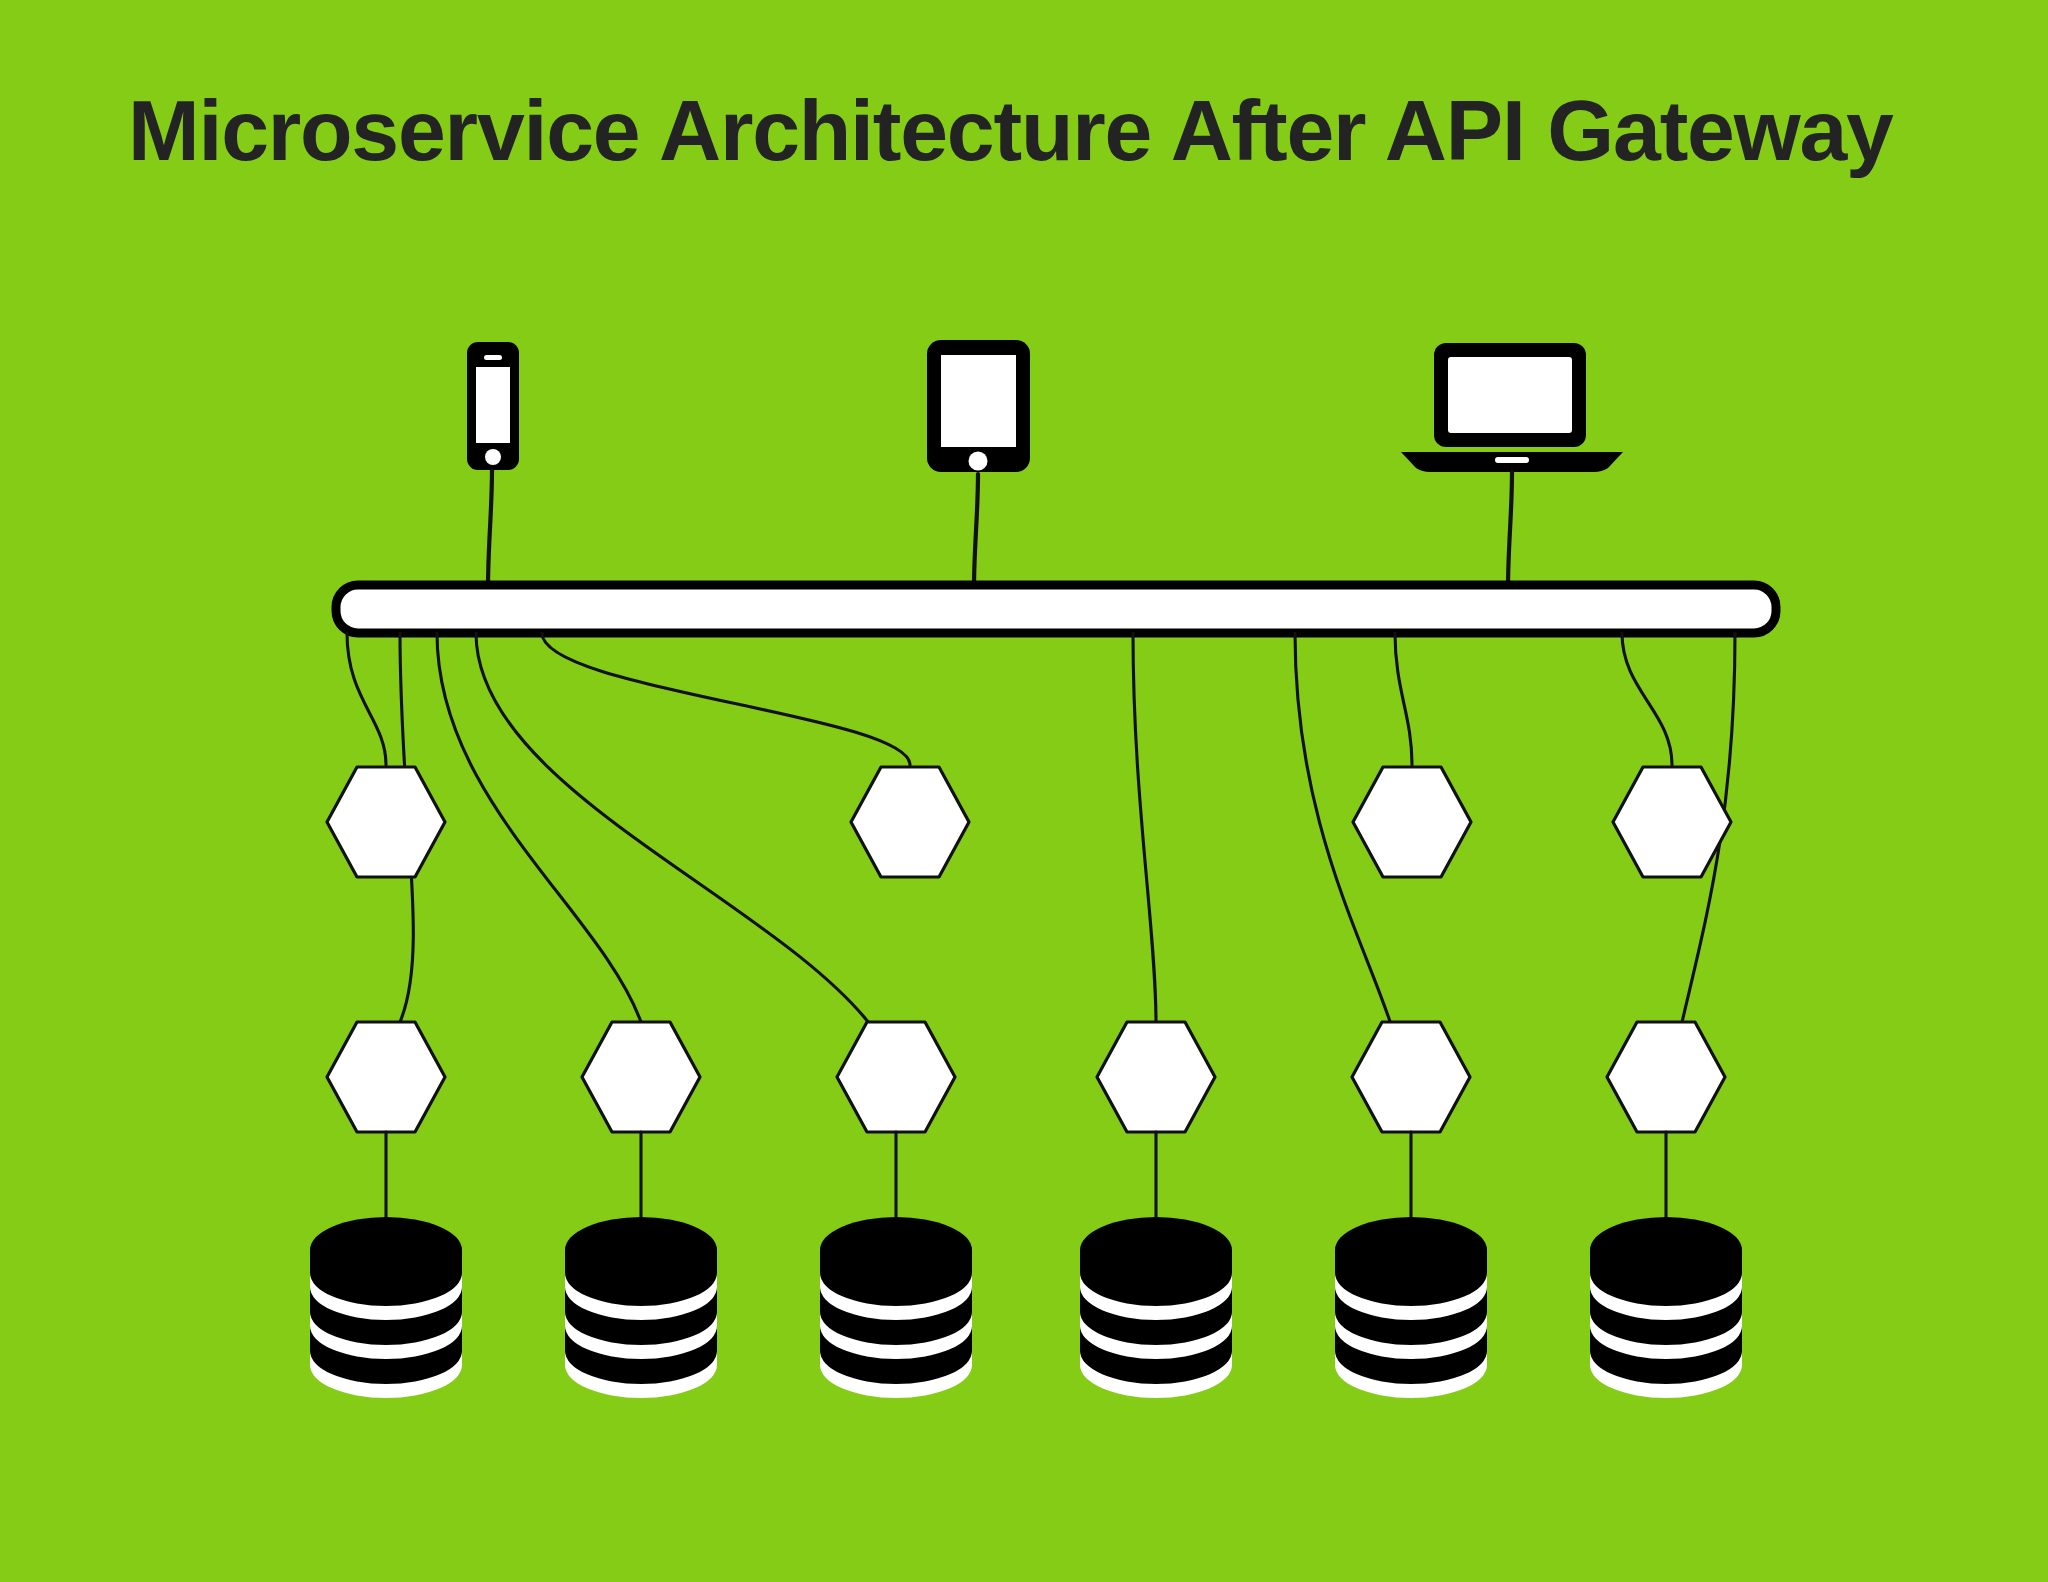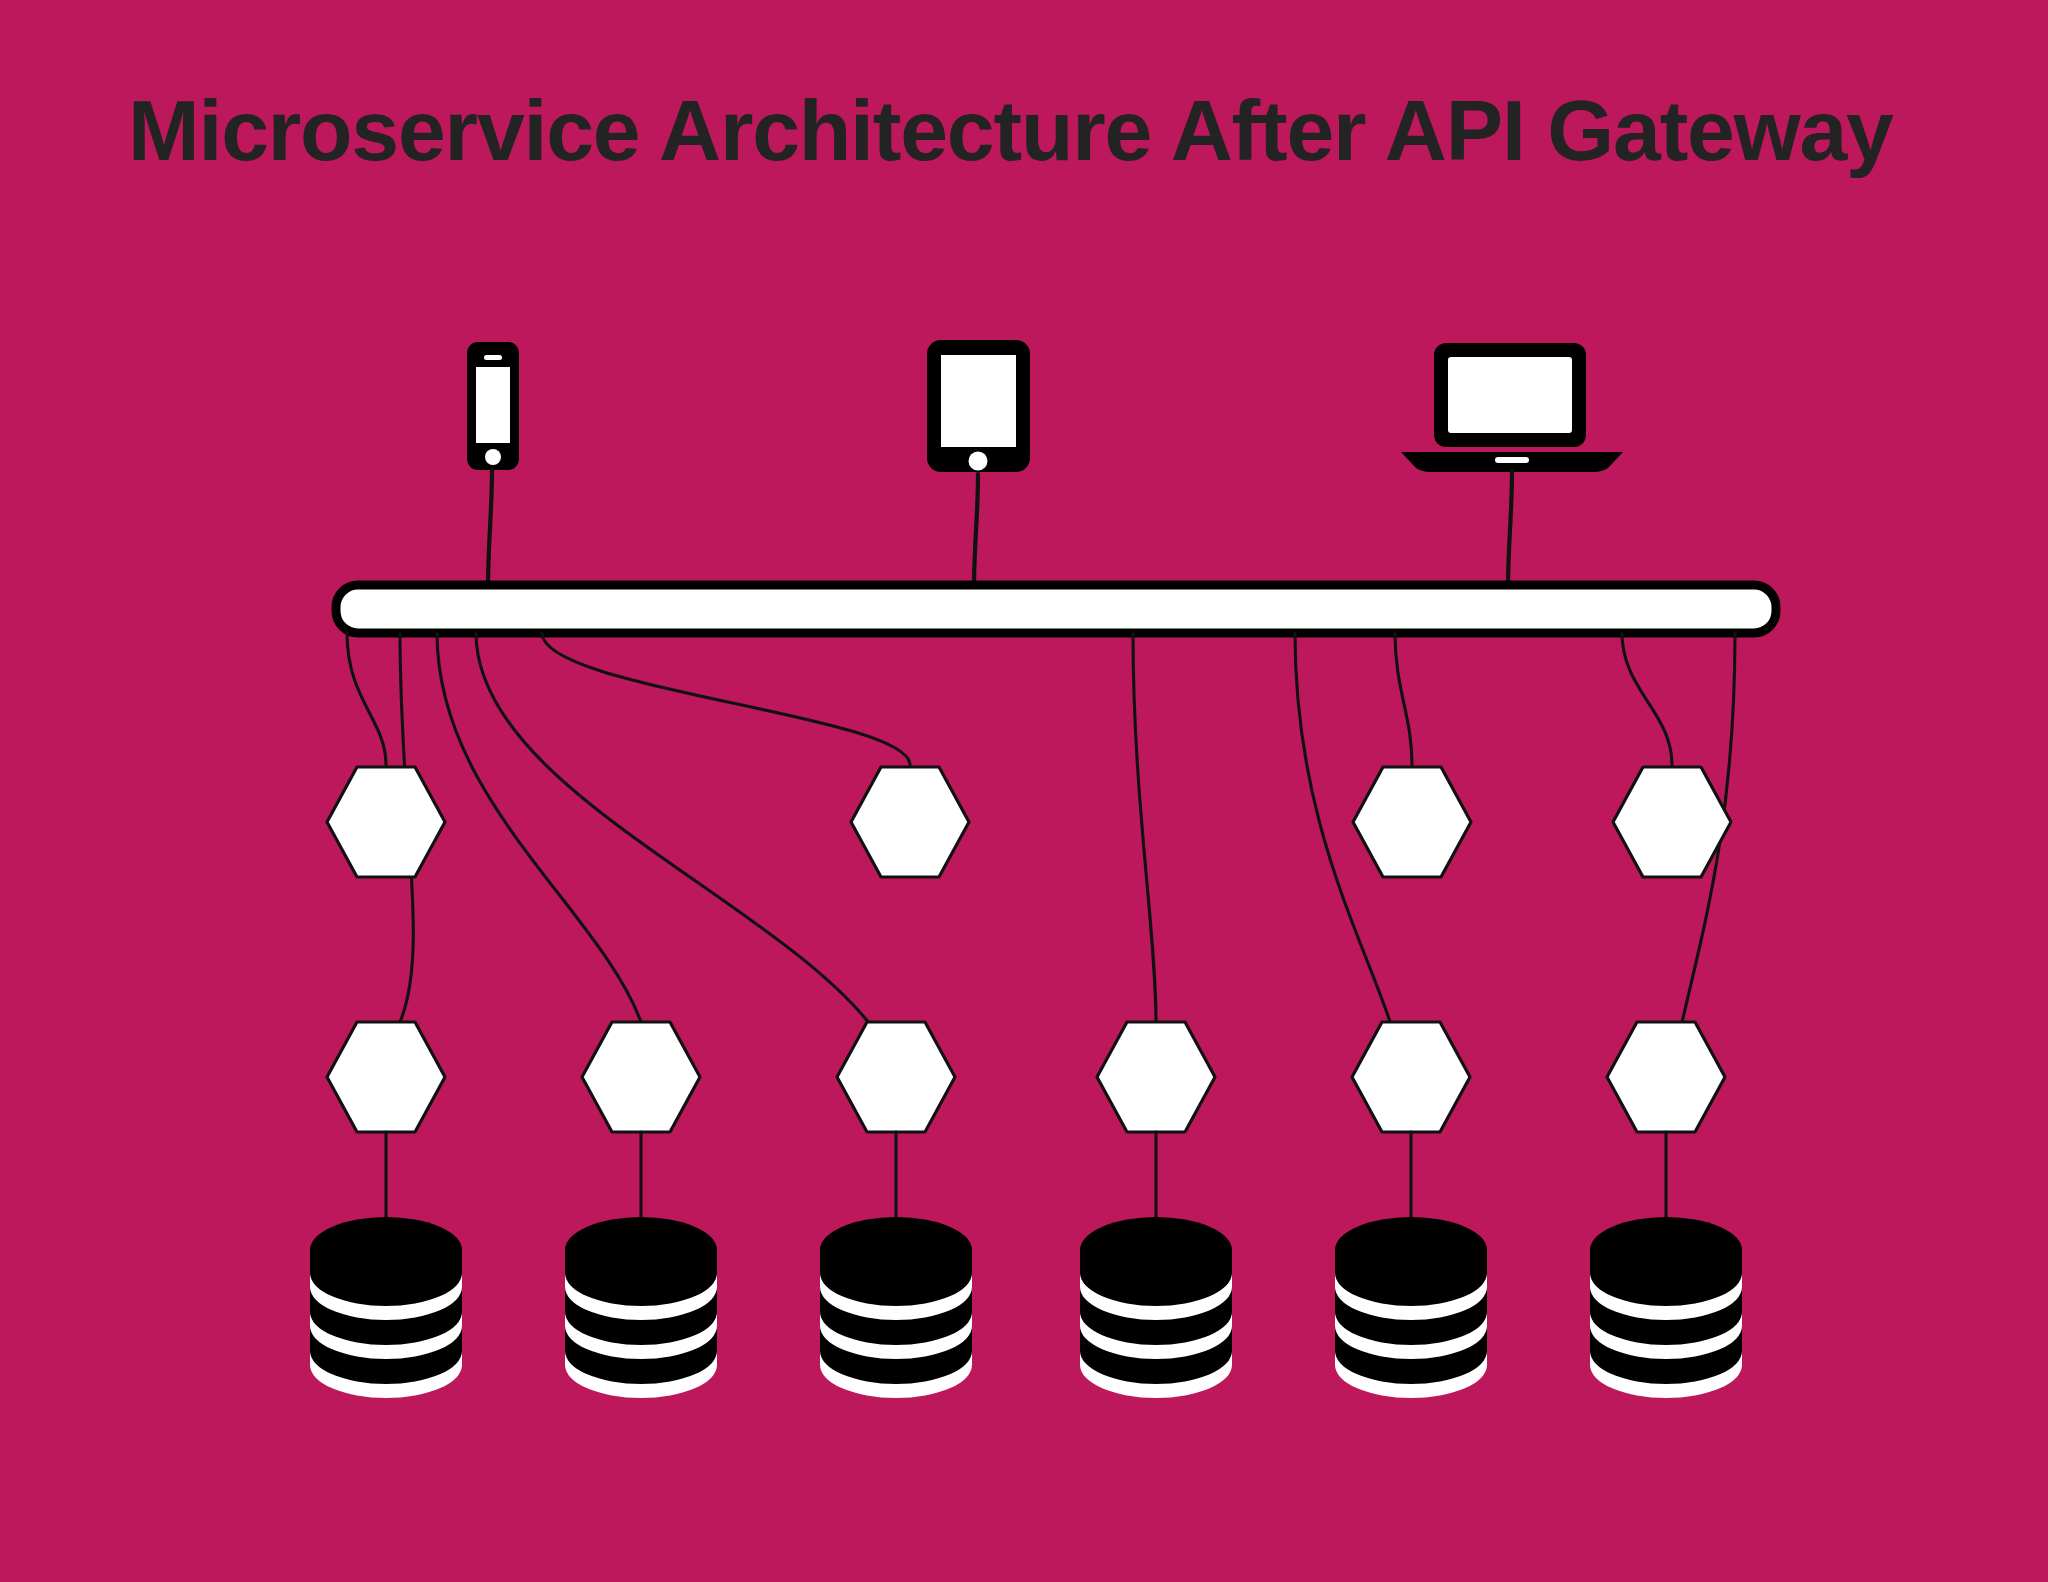--- a/index.html
+++ b/index.html
@@ -10,21 +10,21 @@
   body {
     width: 2048px;
     height: 1582px;
     font-family: "Liberation Sans", sans-serif;
     overflow: hidden;
   }
   #canvas {
     position: relative;
     width: 2048px;
     height: 1582px;
-    background: #be185d;
+    background: #84cc16;
   }
   #diagram-svg {
     position: absolute;
     top: 0;
     left: 0;
     width: 2048px;
     height: 1582px;
     display: block;
   }
   .title-text {

